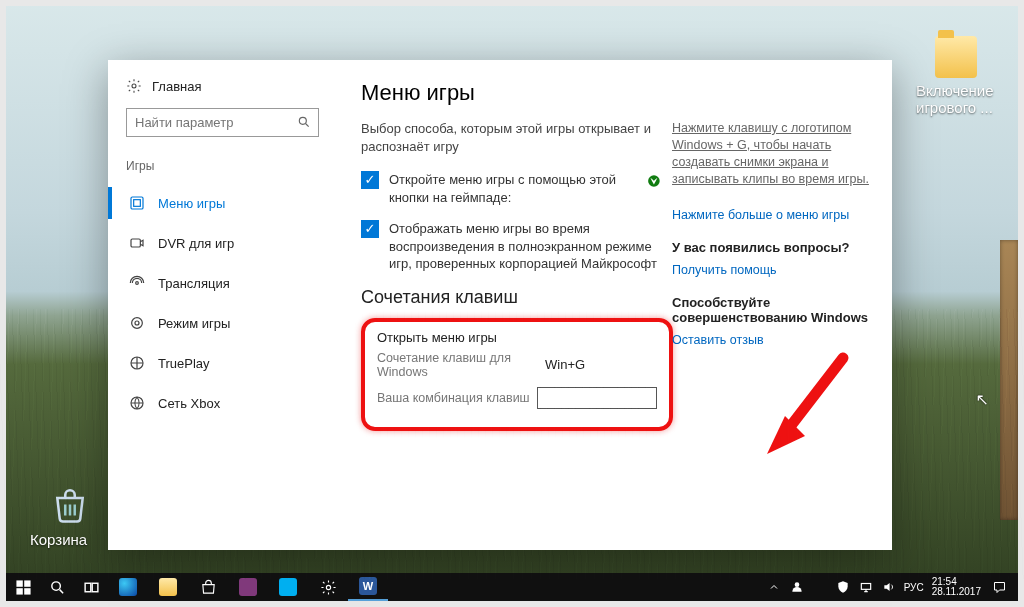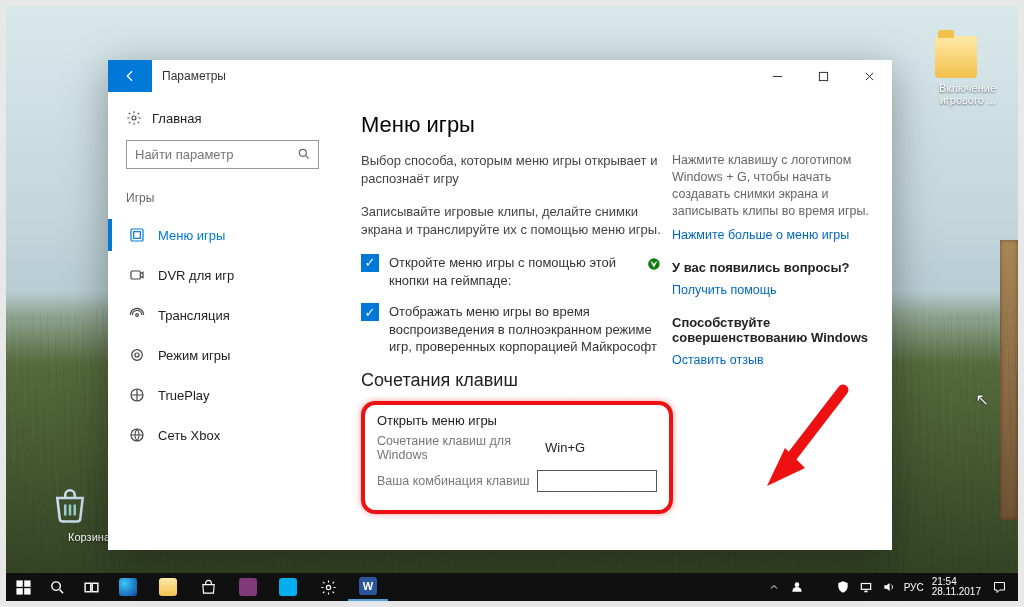--- a/index.html
+++ b/index.html
@@ -16,21 +16,21 @@
     background:
       repeating-linear-gradient( 88deg, rgba(0,0,0,0.05) 0 1px, transparent 1px 7px),
       repeating-linear-gradient( 92deg, rgba(255,255,255,0.04) 0 1px, transparent 1px 9px);
     mix-blend-mode: overlay; pointer-events:none;
   }
   .outerframe { position:absolute; inset:0; box-shadow: inset 0 0 0 6px #e8e8e8; pointer-events:none;}
   
   .plank{ position:absolute; right:6px; top:240px; width:18px; height:280px;
     background: linear-gradient(180deg,#a98656,#6e5233); box-shadow: inset 0 0 4px rgba(0,0,0,.4);}
   
-  .desk-icon{ position:absolute; width:80px; text-align:right; color:#fff; font-size:11px; text-shadow:0 1px 2px rgba(0,0,0,.6);}
+  .desk-icon{ position:absolute; width:80px; text-align:left; color:#fff; font-size:15px; text-shadow:0 1px 2px rgba(0,0,0,.6);}
   .desk-icon .glyph{ width:42px; height:42px; margin:0 auto 4px; display:flex; align-items:center; justify-content:center;}
   .recycle{ left:30px; top:485px;}
   .recycle .glyph svg{ width:38px; height:38px;}
   .folder{ right:28px; top:36px;}
   .folder .glyph{ background:linear-gradient(#ffe9a8,#f3c14b); border-radius:4px; position:relative;}
   .folder .glyph::before{content:""; position:absolute; left:3px; top:-6px; width:16px; height:8px; background:#f3c14b; border-radius:2px 2px 0 0;}
   
   .cursor{ position:absolute; right:35px; top:390px; font-size:16px; color:#fff; text-shadow:0 0 2px #000;}
   
   .window{
@@ -76,21 +76,21 @@
     box-shadow: 0 0 6px rgba(230,0,0,.4);
     width:312px; margin-bottom:8px;
   }
   .subh{ font-size:13px; color:#222; margin-bottom:6px;}
   .kvrow{ display:flex; align-items:center; margin-bottom:8px;}
   .kvrow .k{ width:168px; font-size:12.5px; color:#777;}
   .kvrow .v{ font-size:13px; color:#222;}
   .kvrow input{ width:120px; height:22px; border:1px solid #555; font-size:13px; padding:0 4px;}
   
   .side h4{ font-size:13px; font-weight:600; color:#222; margin-bottom:8px;}
-  .side p{ color:#666; line-height:1.35; margin-bottom:8px;}
+  .side p{ color:#666; line-height:1.35; margin-bottom:20px;text-decoration:underline;}
   .link{ color:#0067c0; font-size:12.5px; display:block; margin-bottom:18px; cursor:pointer;}
   
   .arrow{ position:absolute; left:422px; top:290px; pointer-events:none;}
   .arrow svg{ width:100px; height:120px;}
   
   .watermark{ position:absolute; left:50%; top:50%; transform:translate(-50%,-50%);
     font-family: Georgia, "Times New Roman", serif; font-size:40px; color:rgba(100,100,100,.18); white-space:nowrap; pointer-events:none; letter-spacing:1px;}
   
   .taskbar{ position:absolute; left:6px; right:6px; bottom:6px; height:28px; background:#101010; display:flex; align-items:center; color:#fff; font-size:11px;}
   .tb-item{ width:34px; height:28px; display:flex; align-items:center; justify-content:center;}
@@ -129,45 +129,20 @@
   </div>
   <div class="desk-icon folder">
     <div class="glyph"></div>
     <span>Включение игрового ...</span>
   </div>
   <div class="cursor">↖</div>
 
   <div class="watermark">© System-Blog.Ru</div>
 
   <div class="window">
-    <div class="titlebar">
-      <div class="back">
-        <svg viewBox="0 0 24 24" fill="none" stroke="#fff" stroke-width="2">
-            <path d="M15 5l-7 7 7 7"></path>
-          </svg>
-      </div>
-      <span class="title">Параметры</span>
-      <div class="winbtns">
-        <div class="winbtn">
-            <svg viewBox="0 0 12 12" width="11" height="11">
-              <path d="M1 6h10" stroke="#222" stroke-width="1"></path>
-            </svg>
-          </div>
-        <div class="winbtn">
-            <svg viewBox="0 0 12 12" width="11" height="11">
-              <rect x="1.5" y="1.5" width="9" height="9" fill="none" stroke="#222" stroke-width="1"></rect>
-            </svg>
-          </div>
-        <div class="winbtn close">
-            <svg viewBox="0 0 12 12" width="11" height="11">
-              <path d="M2 2l8 8M10 2l-8 8" stroke="#222" stroke-width="1"></path>
-            </svg>
-          </div>
-      </div>
-    </div>
 
     <div class="body">
 
       <div class="nav">
         <div class="home">
           <svg class="gear" viewBox="0 0 24 24" fill="none" stroke="#444" stroke-width="1.6">
               <circle cx="12" cy="12" r="3"></circle>
               <path d="M12 2v3M12 19v3M4.2 4.2l2.1 2.1M17.7 17.7l2.1 2.1M2 12h3M19 12h3M4.2 19.8l2.1-2.1M17.7 6.3l2.1-2.1"></path>
             </svg>
           <span>Главная</span>
@@ -236,22 +211,21 @@
               </svg>
             </span>
           <span>Сеть Xbox</span>
         </div>
       </div>
 
       <div class="content">
         <div class="h1">Меню игры</div>
 
         <div class="col">
-          <div class="para">Выбор способа, которым меню игры открывает и распознаёт игру</div>
-          <div class="para">Записывайте игровые клипы, делайте снимки экрана и транслируйте их с помощью меню игры.</div>
+          <div class="para">Выбор способа, которым этой игры открывает и распознаёт игру</div>
           <div class="check-row">
             <div class="cbox">✓</div>
             <span>Откройте меню игры с помощью этой кнопки на геймпаде:</span>
             <svg class="xbox" viewBox="0 0 24 24">
                 <circle cx="12" cy="12" r="10" fill="#107c10"></circle>
                 <path d="M6 7c3 1 6 5 6 5s3-4 6-5c-2 3-3 7-6 11-3-4-4-8-6-11z" fill="#fff"></path>
               </svg>
           </div>
           <div class="check-row">
             <div class="cbox">✓</div>

